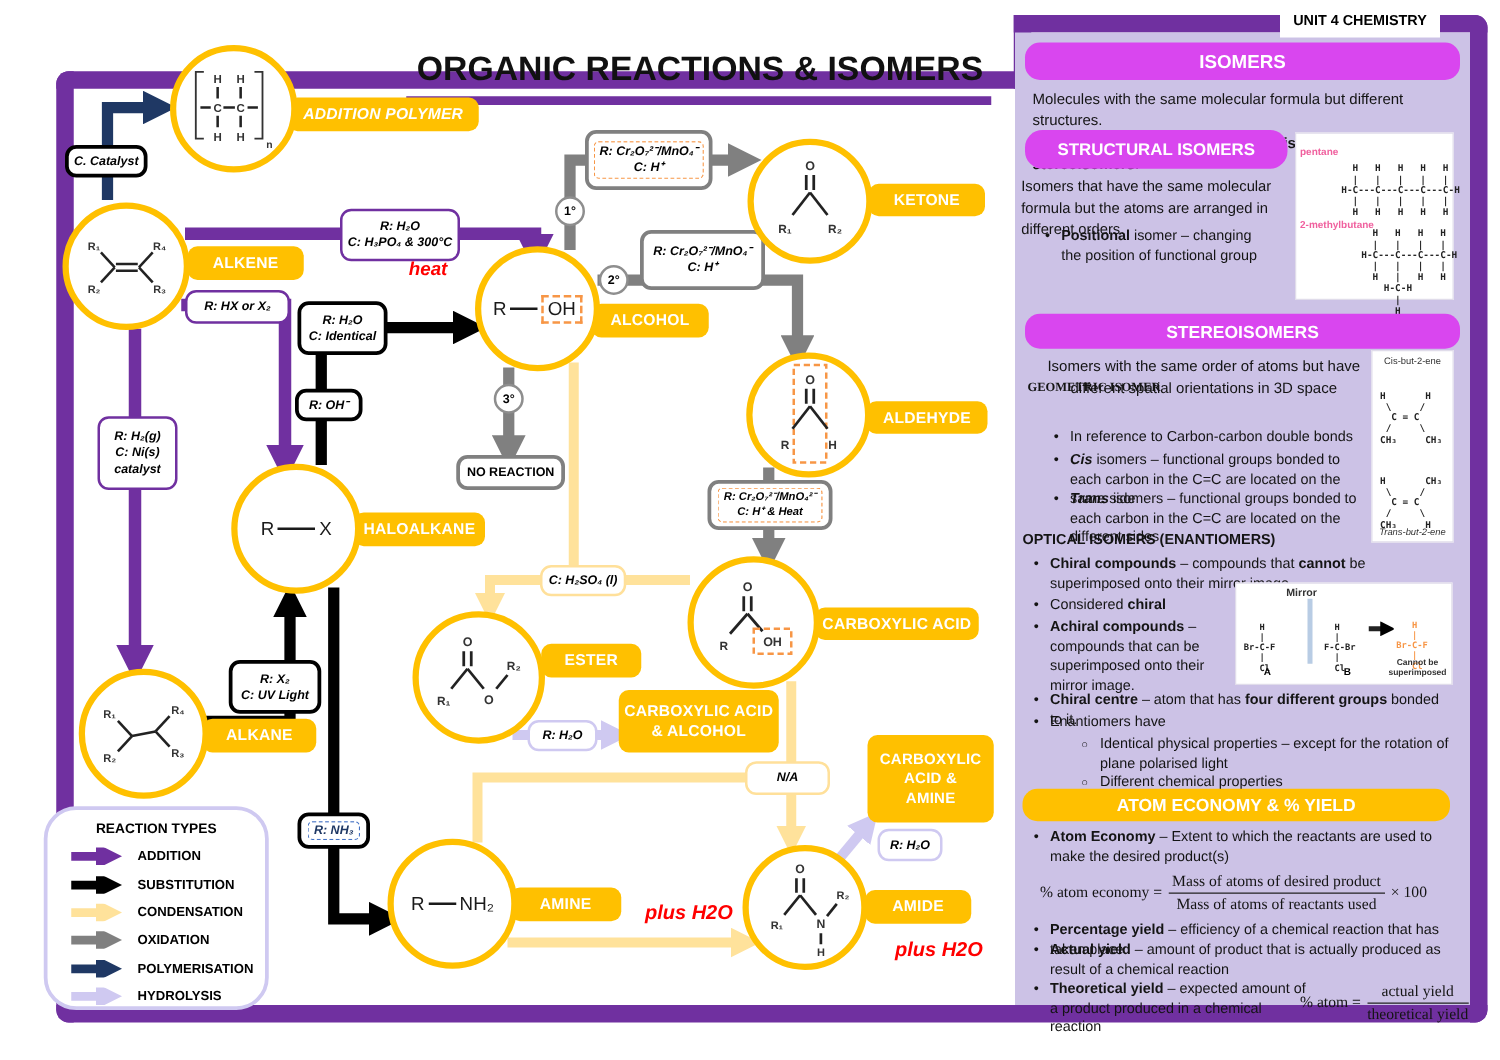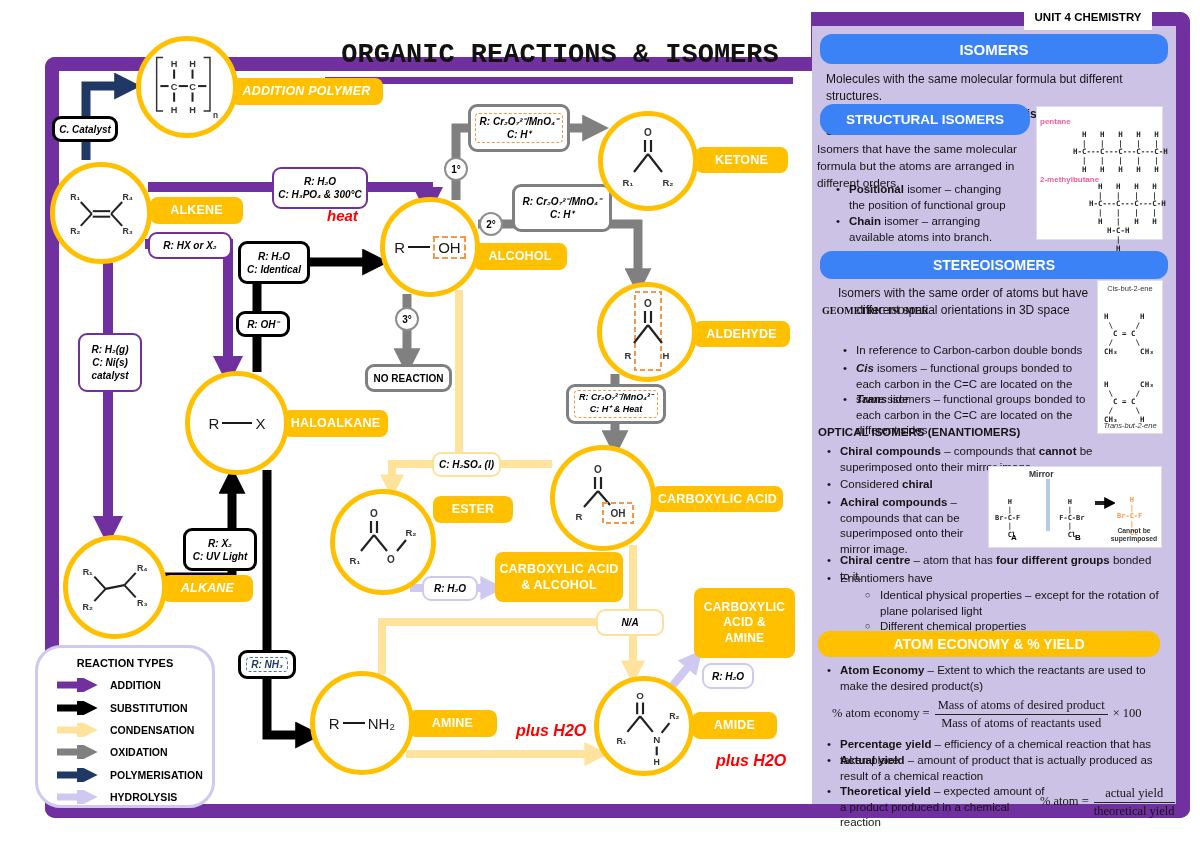--- a/index.html
+++ b/index.html
@@ -29,21 +29,21 @@
   
   .legend{position:absolute;left:35px;top:645px;width:180px;height:163px;background:#fff;border:3px solid #CFC9F1;border-radius:26px;z-index:20;box-sizing:border-box;}
   .legend .lt{font-weight:700;font-size:11px;text-align:center;margin-top:9px;}
   .lrow{display:flex;align-items:center;height:22.4px;padding-left:16px;}
   .lrow span{font-weight:700;font-size:10.5px;margin-left:6px;}
   
   .at{font-family:"Liberation Sans",sans-serif;font-size:10px;font-weight:600;fill:#333;text-anchor:middle;}
   .st{stroke:#222;stroke-width:2.2;}
   
   .panel{position:absolute;left:812px;top:26px;width:364px;height:778px;background:#CCC2E6;z-index:8;}
-  .phead{position:absolute;background:#3b82f6;color:#fff;font-weight:700;display:flex;align-items:center;justify-content:center;border-radius:12px;z-index:12;}
+  .phead{position:absolute;background:#d946ef;color:#fff;font-weight:700;display:flex;align-items:center;justify-content:center;border-radius:12px;z-index:12;}
   .ptext{position:absolute;font-size:12px;color:#141414;line-height:1.45;z-index:12;}
   .bullet{position:absolute;font-size:11.5px;color:#141414;line-height:1.35;z-index:12;}
   .bullet:before{content:"•";position:absolute;left:-13px;}
   .subbullet{position:absolute;font-size:11.5px;color:#141414;line-height:1.35;z-index:12;}
   .subbullet:before{content:"○";position:absolute;left:-15px;font-size:9px;top:1px;}
   .bld{font-weight:700;}
   .itbld{font-weight:700;font-style:italic;}
   .wbox{position:absolute;background:#fff;border:1px solid #e0dcea;z-index:12;box-sizing:border-box;}
   .pink{color:#F0609E;font-weight:700;font-size:8px;position:absolute;}
   .struct{font-family:"DejaVu Sans Mono",monospace;font-size:7.5px;line-height:1.18;white-space:pre;color:#222;font-weight:700;}
@@ -62,21 +62,21 @@
   <div class="bar" style="left:45px;top:57px;width:772px;height:14px;border-top-left-radius:10px;"></div>
   <div class="bar" style="left:811px;top:12px;width:14px;height:59px;"></div>
   <div class="bar" style="left:811px;top:12px;width:379px;height:14px;border-top-right-radius:10px;"></div>
   <div class="bar" style="left:1176px;top:12px;width:14px;height:806px;border-radius:0 10px 10px 0;"></div>
   <div class="bar" style="left:45px;top:804px;width:1145px;height:14px;border-radius:0 0 10px 10px;"></div>
 
   <div class="abs z40" style="left:1024px;top:4px;width:128px;height:26px;background:#fff;display:flex;align-items:center;justify-content:center;font-weight:700;font-size:11.5px;color:#000;">
       <span>UNIT 4 CHEMISTRY</span>
     </div>
 
-  <div class="abs" style="left:330px;top:40px;width:460px;text-align:center;font-weight:700;font-size:27px;color:#111;z-index:15;font-family:Liberation Mono, monospace;"><span>ORGANIC REACTIONS &amp; ISOMERS</span></div>
+  <div class="abs" style="left:330px;top:40px;width:460px;text-align:center;font-weight:700;font-size:27px;color:#111;z-index:15;"><span>ORGANIC REACTIONS &amp; ISOMERS</span></div>
   <div class="abs" style="left:325px;top:77px;width:468px;height:7px;background:#7030A0;z-index:15;"></div>
 
   <svg class="abs" style="left:0;top:0;z-index:10;" width="1200" height="848" viewBox="0 0 1200 848">
     <defs>
       <marker id="m-p" viewBox="0 0 3 3" markerWidth="3" markerHeight="3" refX="0.2" refY="1.5" orient="auto">
           <path d="M0 0 L3 1.5 L0 3 Z" fill="#7030A0"></path>
         </marker>
       <marker id="m-k" viewBox="0 0 3 3" markerWidth="3" markerHeight="3" refX="0.2" refY="1.5" orient="auto">
           <path d="M0 0 L3 1.5 L0 3 Z" fill="#000000"></path>
         </marker>
@@ -127,24 +127,24 @@
     </div>
   <div class="pill" style="left:693px;top:321px;width:97px;height:26px;">
       <span>ALDEHYDE</span>
     </div>
   <div class="pill" style="left:283px;top:410px;width:105px;height:27px;">
       <span>HALOALKANE</span>
     </div>
   <div class="pill" style="left:652px;top:486px;width:131px;height:26px;">
       <span>CARBOXYLIC ACID</span>
     </div>
-  <div class="pill" style="left:433px;top:496px;width:80px;height:27px;">
+  <div class="pill" style="left:433px;top:515px;width:80px;height:27px;">
       <span>ESTER</span>
     </div>
-  <div class="pill" style="left:162px;top:575px;width:91px;height:27px;font-style:italic;">
+  <div class="pill" style="left:162px;top:575px;width:91px;height:27px;">
       <span>ALKANE</span>
     </div>
   <div class="pill" style="left:408px;top:710px;width:89px;height:27px;">
       <span>AMINE</span>
     </div>
   <div class="pill" style="left:692px;top:712px;width:85px;height:27px;">
       <span>AMIDE</span>
     </div>
   <div class="pill" style="left:495px;top:552px;width:128px;height:50px;">
     <span>CARBOXYLIC ACID</span>
@@ -419,23 +419,20 @@
     <span>There are two main types: </span><span class="bld">structural isomers</span><span> and </span><span class="bld">stereoisomers</span><span>.</span>
   </div>
 
   <div class="phead" style="left:820px;top:104px;width:210px;height:31px;font-size:13.5px;border-radius:14px;">
       <span>STRUCTURAL ISOMERS</span>
     </div>
   <div class="ptext" style="left:817px;top:141px;width:216px;font-size:11.8px;"><span>Isomers that have the same molecular formula but the atoms are arranged in different orders.</span></div>
   <div class="bullet" style="left:849px;top:182px;width:170px;">
     <span class="bld">Positional</span><span> isomer – changing the position of functional group</span>
   </div>
-  <div class="bullet" style="left:849px;top:214px;width:170px;">
-    <span class="bld">Chain</span><span> isomer – arranging available atoms into branch.</span>
-  </div>
   <div class="wbox" style="left:1036px;top:106px;width:127px;height:134px;">
     <span class="pink" style="left:3px;top:10px;">pentane</span>
     <div class="struct" style="position:absolute;left:36px;top:6px;">
       <div>  H   H   H   H   H</div><div>  |   |   |   |   |</div><div>H-C---C---C---C---C-H</div><div>  |   |   |   |   |</div><div>  H   H   H   H   H</div>
     </div>
     <span class="pink" style="left:3px;top:68px;">2-methylbutane</span>
     <div class="struct" style="position:absolute;left:52px;top:58px;">
       <div>  H   H   H   H</div><div>  |   |   |   |</div><div>H-C---C---C---C-H</div><div>  |   |   |   |</div><div>  H   |   H   H</div><div>    H-C-H</div><div>      |</div><div>      H</div>
     </div>
   </div>

